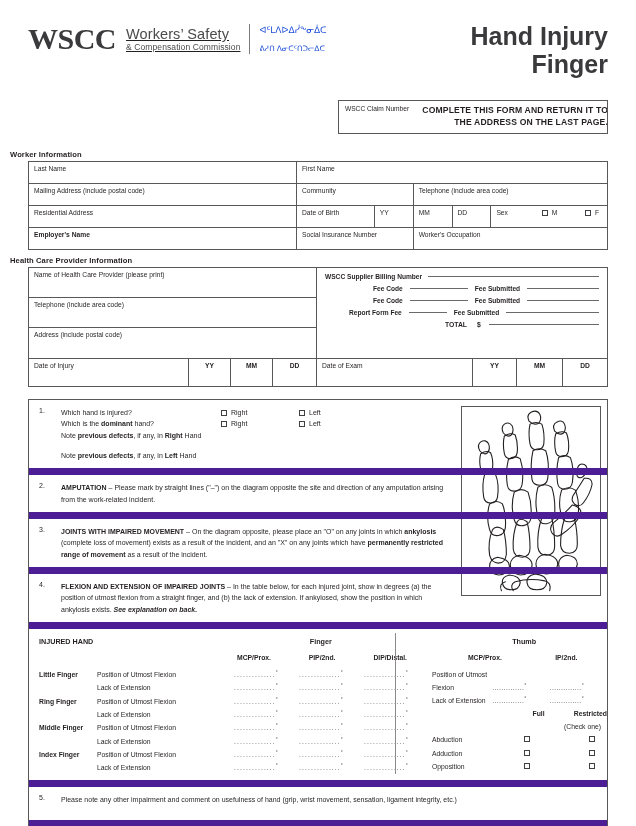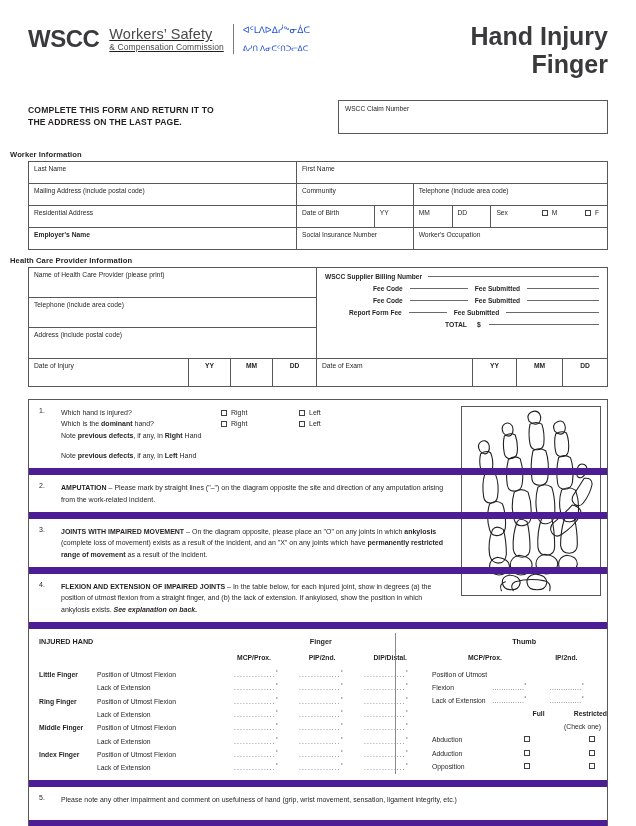--- a/index.html
+++ b/index.html
@@ -8,40 +8,40 @@
     background: #ffffff;
     font-family: "Liberation Sans", sans-serif;
     color: #231f20;
   }
   .page { position: relative; width: 636px; height: 826px; padding: 0; overflow: hidden; }
 
   
   .header { position: relative; height: 66px; margin: 24px 28px 0 28px; }
   .logo-row { display: flex; align-items: center; }
   .wscc-mark {
-    font-size: 24px; font-weight: bold; letter-spacing: -0.5px;
-    color: #3a3a3c; line-height: 1;
+    font-size: 30px; font-weight: bold; letter-spacing: -0.5px;
+    color: #3a3a3c; line-height: 1; font-family: Liberation Serif, serif;
   }
   .logo-words { margin-left: 10px; line-height: 1.15; text-decoration: underline; }
   .logo-words .l1 { font-size: 14.5px; color: #4a4a4c; letter-spacing: 0.1px; }
   .logo-words .l2 { font-size: 8.5px; color: #4a4a4c; letter-spacing: 0.1px; }
   .logo-divider { width: 1px; background: #7a7a7c; height: 30px; margin: 0 9px; }
   .logo-inuk { line-height: 1.45; color: #1d4ed8; }
   .logo-inuk .i1 { font-size: 9px; }
   .logo-inuk .i2 { font-size: 7.5px; margin-top: 7px; }
   .doc-title {
     position: absolute; right: 0; top: -2px; text-align: right;
     font-size: 25px; font-weight: bold; color: #3a3a3c; line-height: 1.12;
   }
 
   
   .instr-row { position: relative; margin: 14px 28px 0 28px; height: 40px; }
   .instr {
     font-size: 8.6px; font-weight: bold; line-height: 1.45;
-    letter-spacing: 0.15px; color: #231f20;
+    letter-spacing: 0.15px; color: #231f20; text-align: right;
   }
   .claim-box {
     position: absolute; right: 0; top: -4px;
     width: 270px; height: 34px; border: 1px solid #58585a;
     font-size: 6.6px; padding: 4px 6px; color: #231f20;
   }
 
   
   .sec-label {
     font-size: 7.6px; font-weight: bold; margin: 6px 0 2px 10px;

